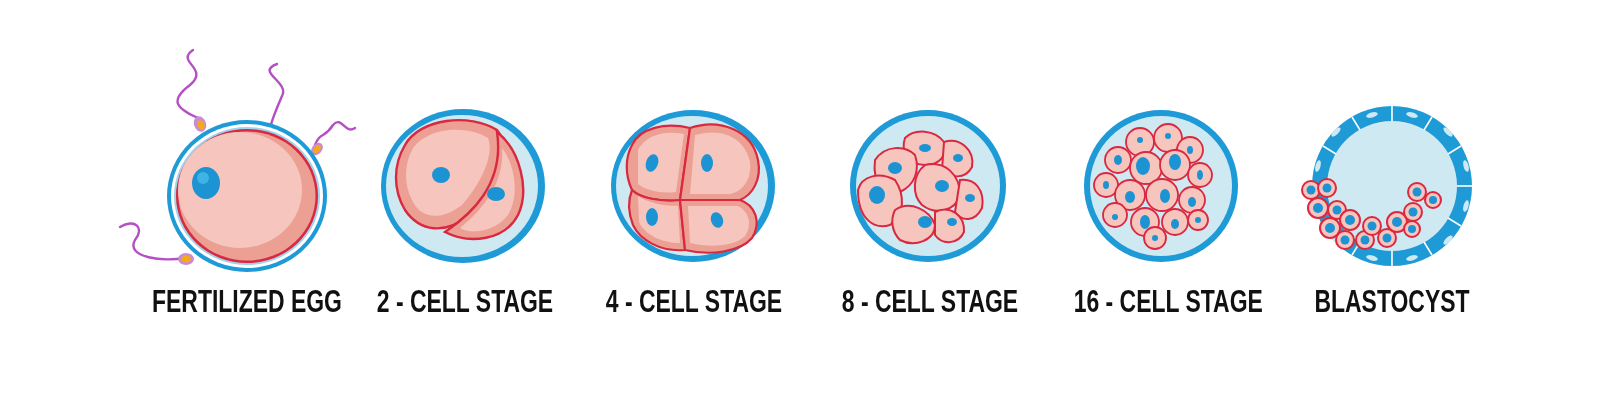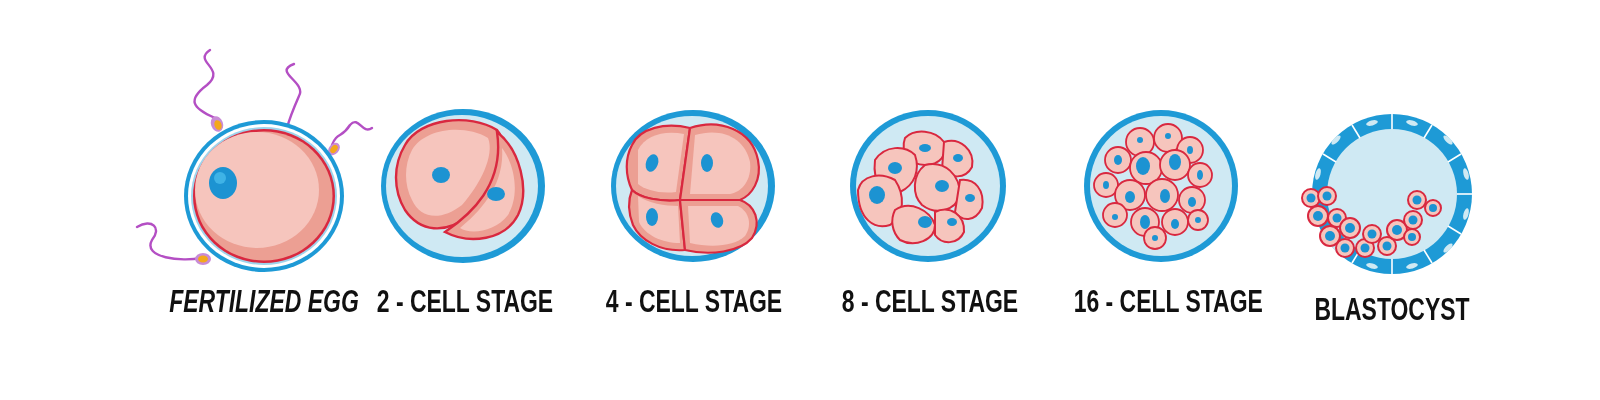--- a/index.html
+++ b/index.html
@@ -9,21 +9,21 @@
   .stage svg { position:absolute; overflow:visible; }
   .label { position:absolute; top:282px; height:40px; line-height:40px;
            font-family:"Liberation Sans", "DejaVu Sans", sans-serif;
            font-weight:bold; font-size:31px; color:#111111; white-space:nowrap;
            transform:scaleX(0.74); transform-origin:center center; text-align:center;
            letter-spacing:0px; }
 </style>
 </head>
 <body>
 
-<div class="stage" style="left:17px;width:360px;height:400px;font-style:italic;">
+<div class="stage" style="left:0;width:360px;height:400px;">
   <svg width="360" height="280" viewBox="0 0 360 280" style="left:0;top:0;">
 
     <g fill="none" stroke="#b44fc4" stroke-width="2.4" stroke-linecap="round">
       <path d="M193,50 C175,62 210,68 190,85 C170,100 175,108 198,118"></path>
       <path d="M277,64 C255,72 290,82 282,96 C275,112 272,120 270,128"></path>
       <path d="M355,128 C345,135 342,115 333,125 C325,138 320,132 315,145"></path>
       <path d="M120,227 C135,218 145,228 135,240 C125,258 165,262 184,258"></path>
     </g>
     <g>
       <ellipse cx="200" cy="124" rx="6" ry="8" fill="#c98bd6" transform="rotate(-20 200 124)"></ellipse>
@@ -151,21 +151,21 @@
         <ellipse cx="1115" cy="217" rx="3" ry="3"></ellipse>
       <ellipse cx="1145" cy="222" rx="5" ry="7"></ellipse>
         <ellipse cx="1175" cy="224" rx="4" ry="5"></ellipse>
         <ellipse cx="1198" cy="220" rx="3" ry="3"></ellipse>
       <ellipse cx="1155" cy="238" rx="3" ry="3"></ellipse>
     </g>
   </svg>
   <div class="label" style="left:-14px;width:244px;">16 - CELL STAGE</div>
 </div>
 
-<div class="stage" style="left:1290px;width:210px;height:340px;margin-top:8px;">
+<div class="stage" style="left:1290px;width:210px;height:340px;">
   <svg width="210" height="280" viewBox="1290 0 210 280" style="left:0;top:0;">
     <circle cx="1392" cy="186" r="80" fill="#1e9ad6"></circle>
     <circle cx="1392" cy="186" r="65" fill="#cfe9f3"></circle>
     <g stroke="#ffffff" stroke-width="1.6">
       <line x1="1392" y1="106" x2="1392" y2="121"></line>
         <line x1="1432" y1="117" x2="1424" y2="130"></line>
       <line x1="1461" y1="146" x2="1448" y2="154"></line>
         <line x1="1472" y1="186" x2="1457" y2="186"></line>
       <line x1="1461" y1="226" x2="1448" y2="218"></line>
         <line x1="1432" y1="255" x2="1424" y2="242"></line>

